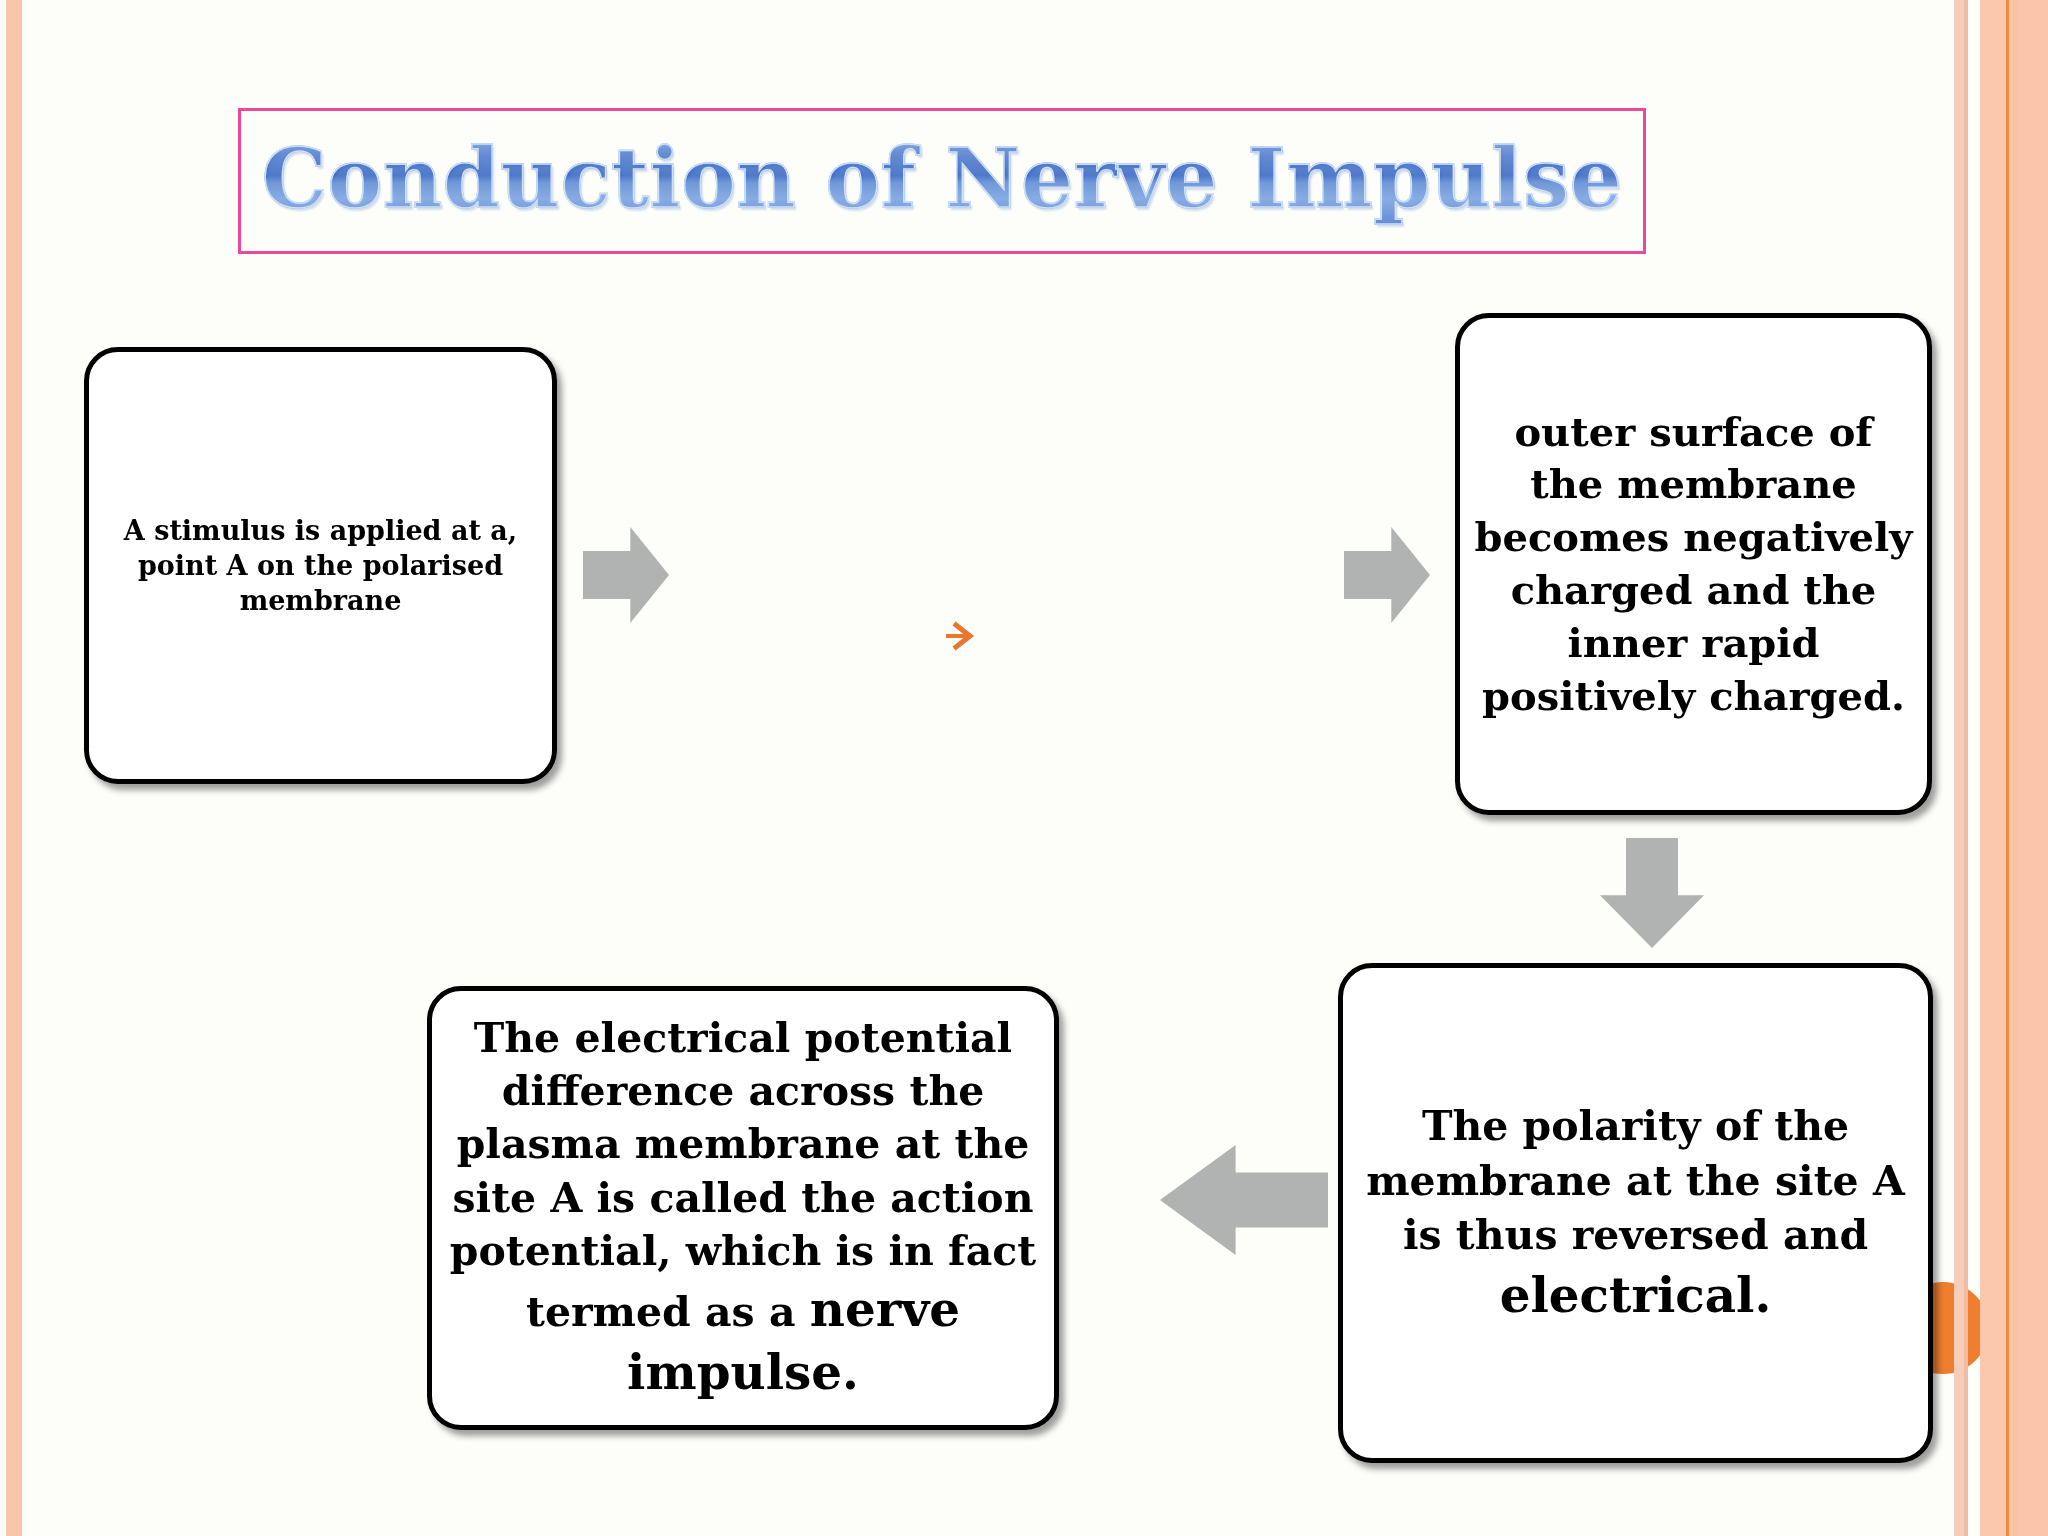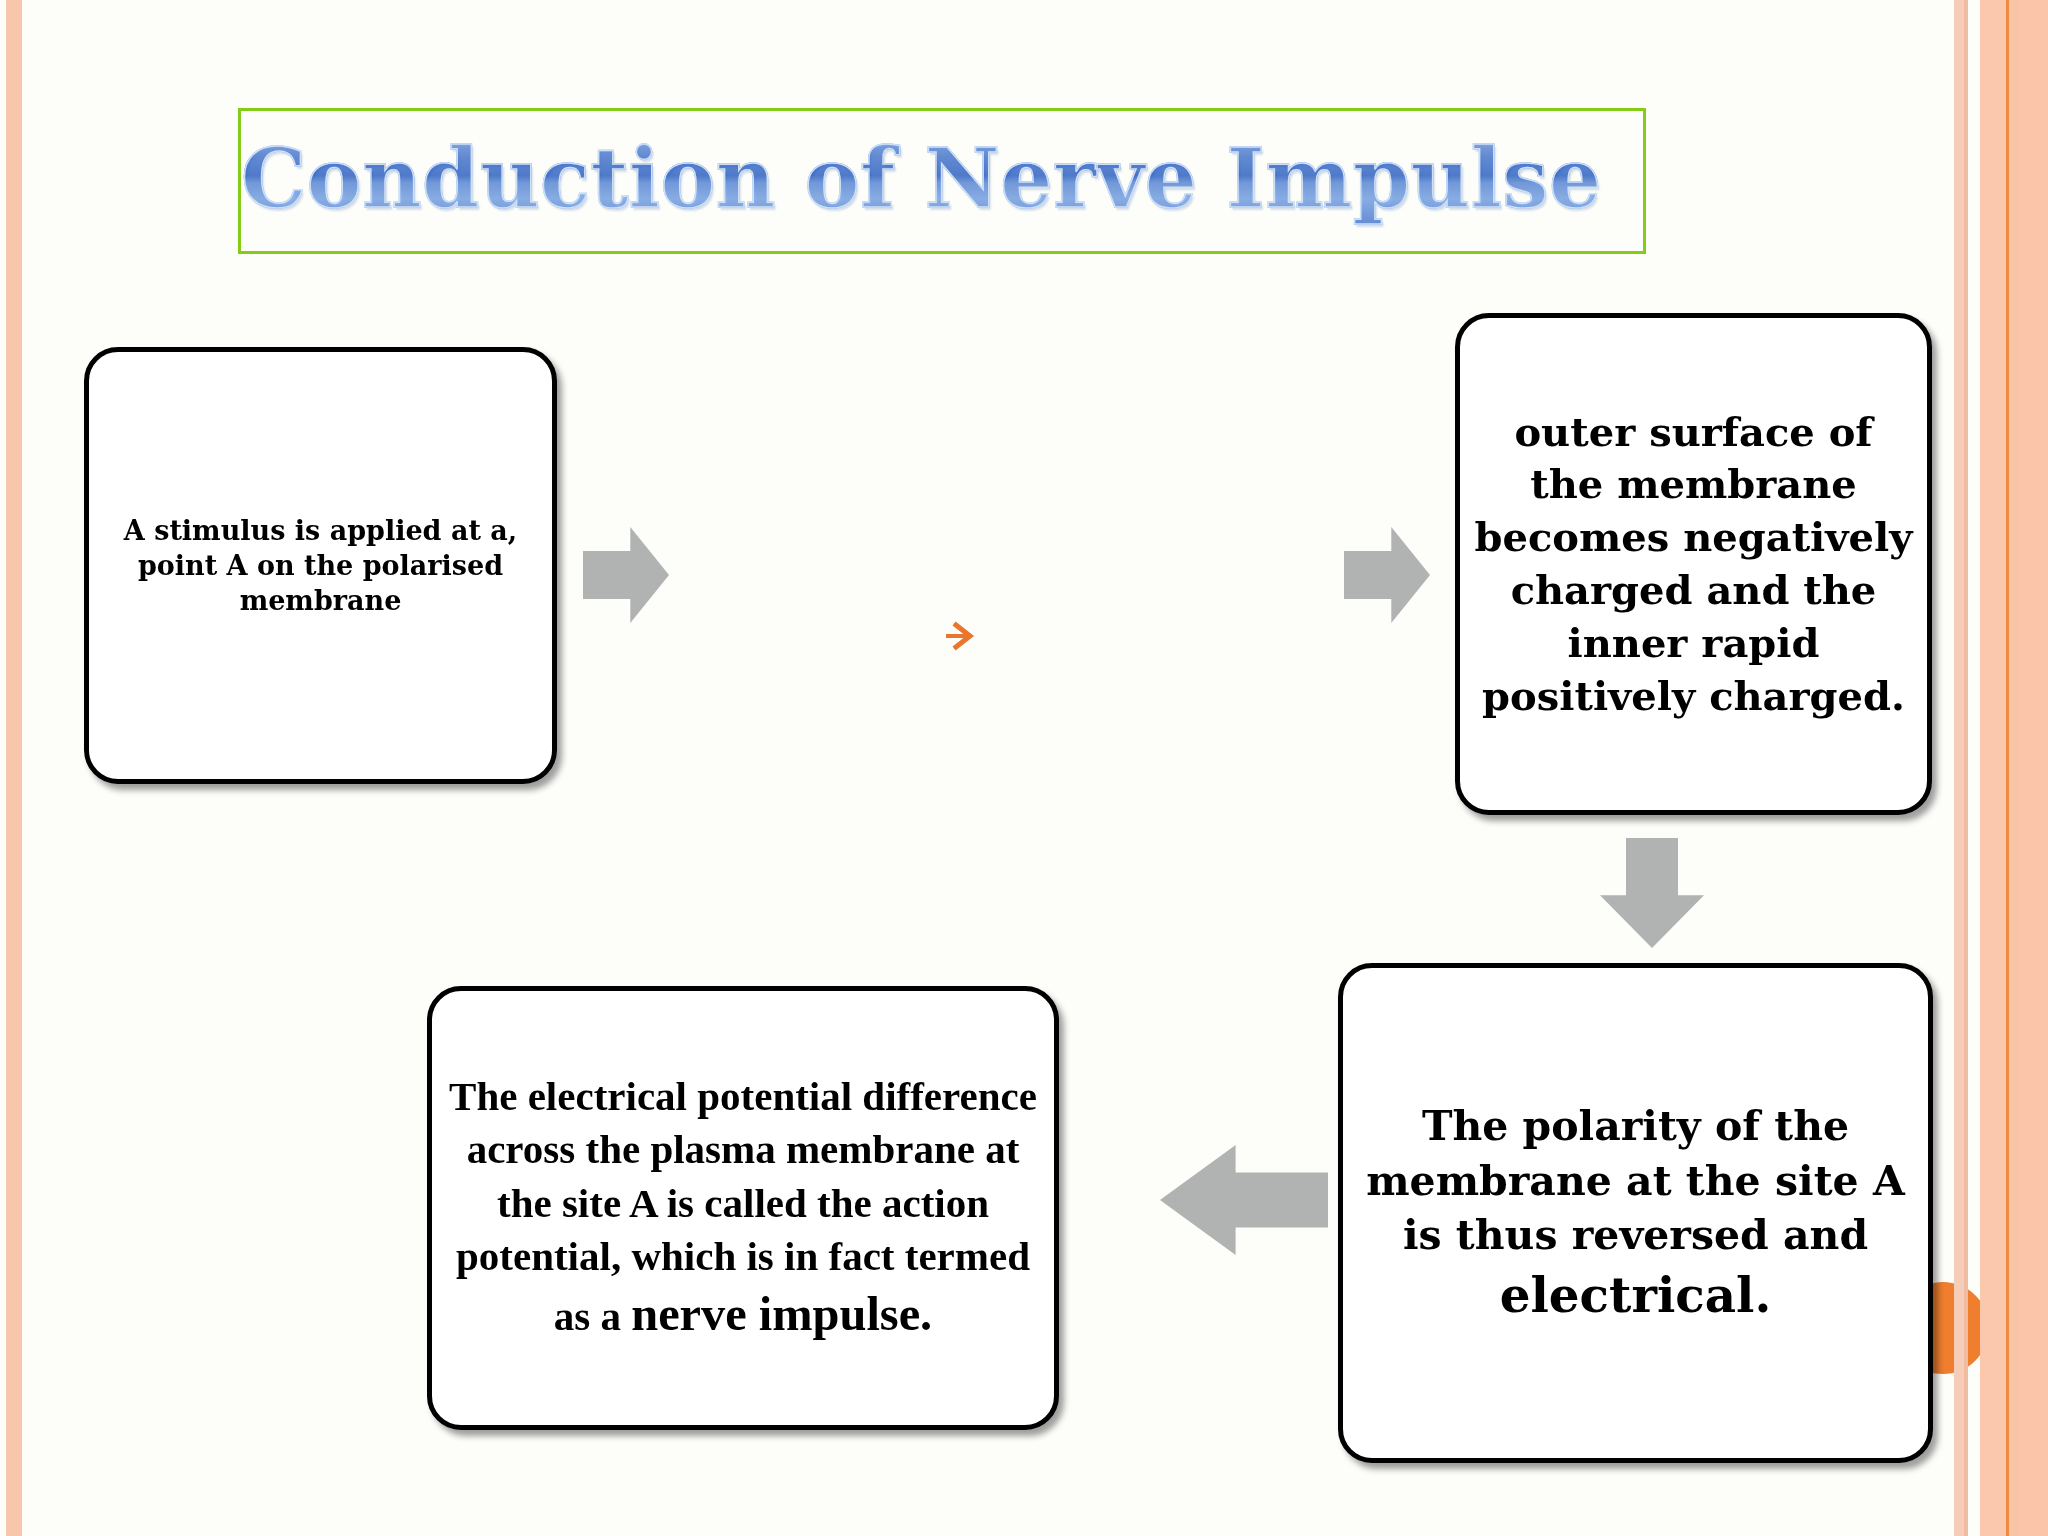--- a/index.html
+++ b/index.html
@@ -32,24 +32,25 @@
   .stripe-r-e  { left: 2009px; width: 8px;  background: #f9c3a6; }
   .stripe-r-f  { left: 2017px; width: 31px; background: #fac5a9; }
 
   
   .title-frame {
     position: absolute;
     left: 238px;
     top: 108px;
     width: 1402px;
     height: 140px;
-    border: 3px solid #84cc16;
+    border: 3px solid #ec4899;
     background: transparent;
     display: flex;
     align-items: center;
+    justify-content: center;
   }
   .title-text {
     font-family: "DejaVu Serif", "Liberation Serif", serif;
     font-weight: bold;
     font-size: 82px;
     letter-spacing: 0.5px;
     line-height: 1;
     white-space: nowrap;
     background: linear-gradient(180deg,
         #8fb3e8 0%,
@@ -82,21 +83,21 @@
     font-weight: bold;
     font-family: "DejaVu Serif", "Liberation Serif", serif;
   }
   .pbox .txt { width: 100%; padding: 0 12px; box-sizing: border-box; }
   .pbox .big { font-size: 1.18em; }
 
   #box-stimulus   { left: 84px;   top: 347px;  width: 473px;  height: 437px;  font-size: 27px; line-height: 1.30; }
   #box-permeable  { left: 686px;  top: 340px;  width: 630px;  height: 455px;  font-size: 41px; line-height: 1.33; }
   #box-outer      { left: 1455px; top: 313px;  width: 477px;  height: 502px;  font-size: 40px; line-height: 1.32; }
   #box-polarity   { left: 1338px; top: 963px;  width: 595px;  height: 500px;  font-size: 41px; line-height: 1.33; }
-  #box-action     { left: 427px;  top: 986px;  width: 632px;  height: 444px;  font-size: 41px; line-height: 1.30; font-family: Liberation Serif, serif; }
+  #box-action     { left: 427px;  top: 986px;  width: 632px;  height: 444px;  font-size: 41px; line-height: 1.30; }
 
   
   .garrow {
     position: absolute;
     background: #b1b3b3;
     filter: drop-shadow(4px 5px 4px rgba(0,0,0,0.30));
   }
   .garrow.right {
     clip-path: polygon(0% 25%, 55% 25%, 55% 0%, 100% 50%, 55% 100%, 55% 75%, 0% 75%);
   }

